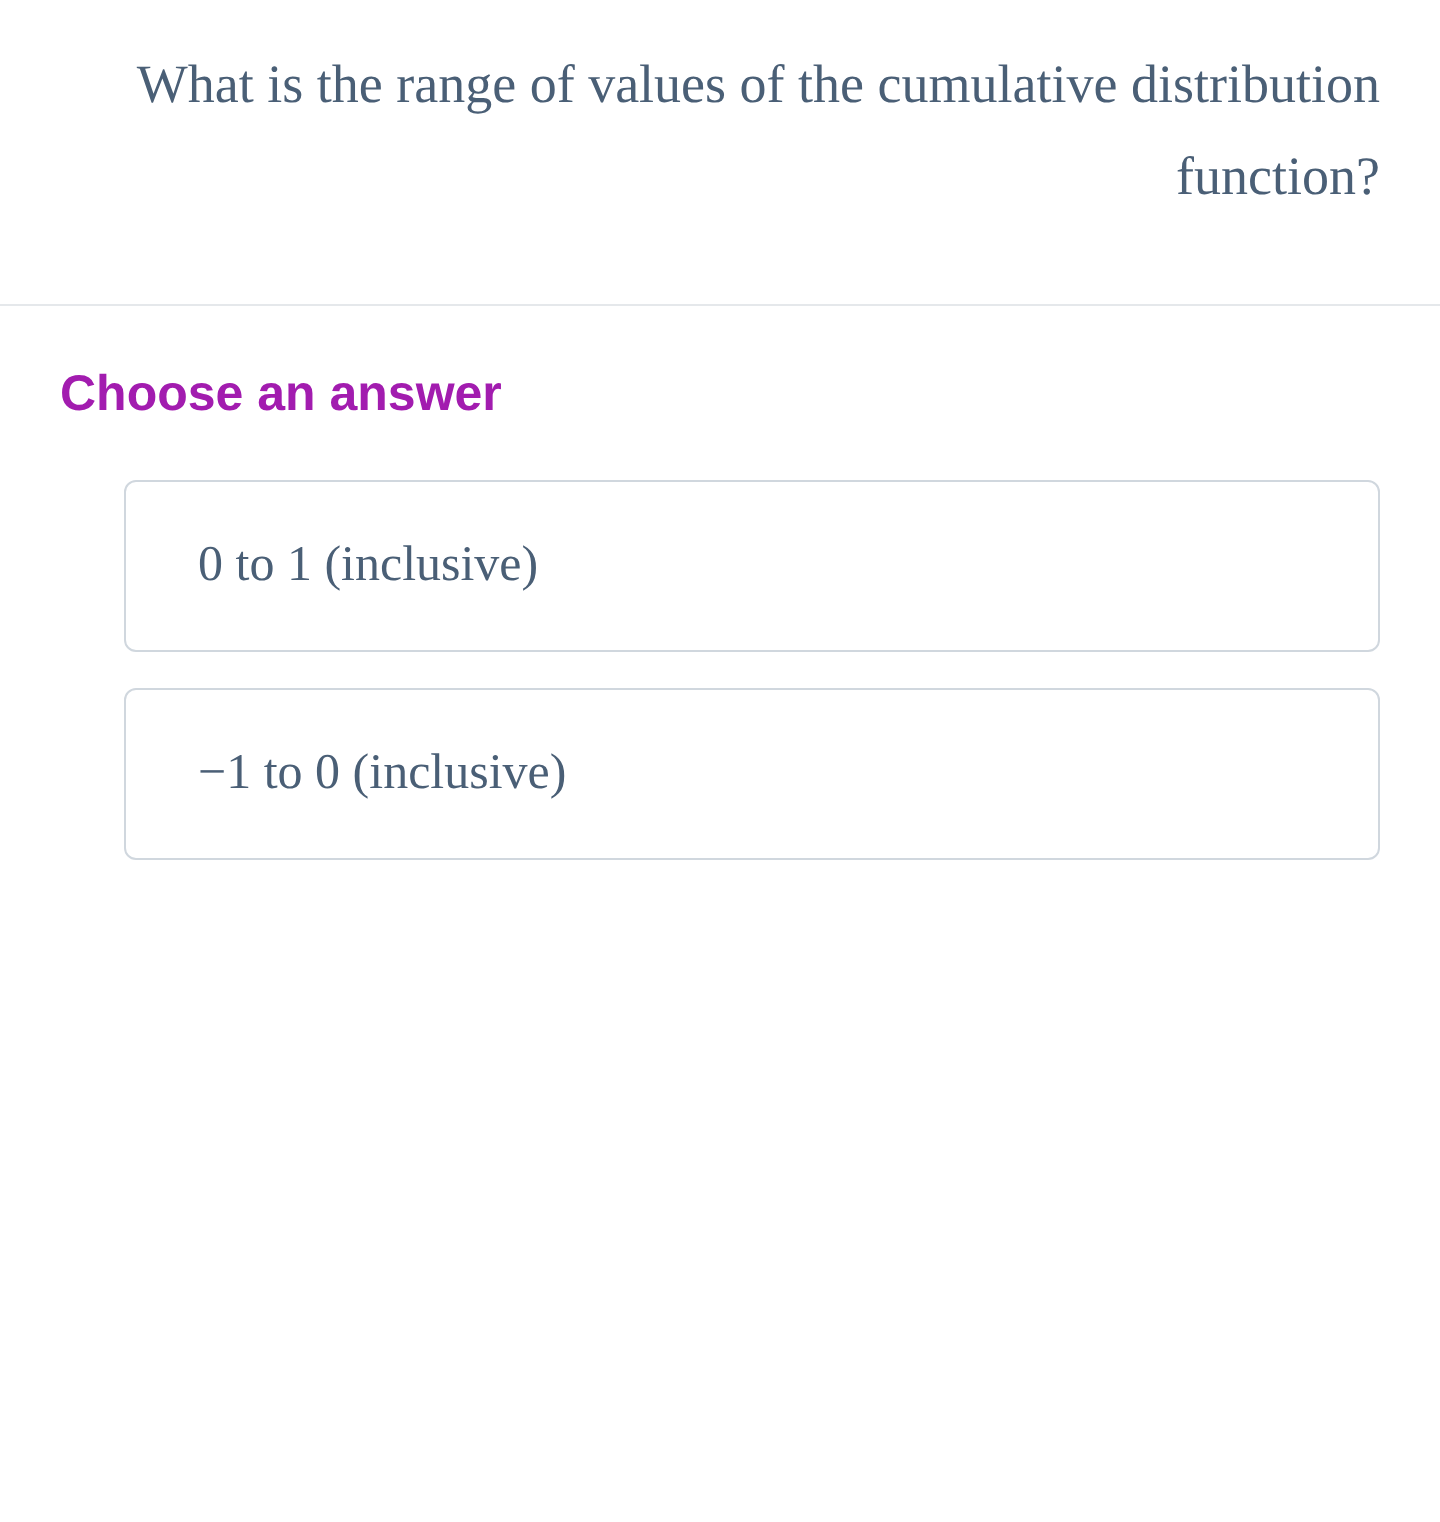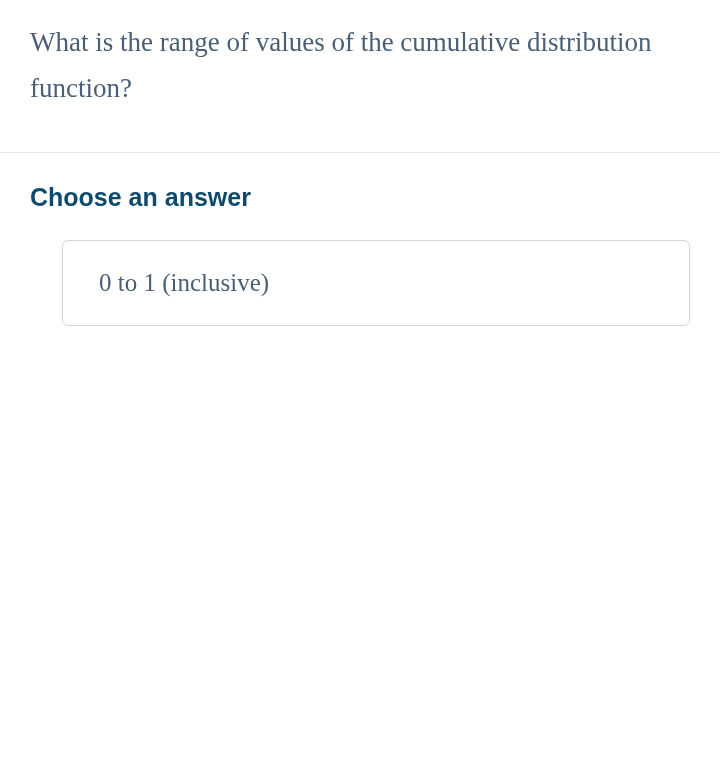--- a/index.html
+++ b/index.html
@@ -15,29 +15,30 @@
     }
     .question-section {
       padding: 20px 30px 40px 30px;
       border-bottom: 1px solid #e5e8eb;
     }
     .question-text {
       font-size: 27px;
       line-height: 1.7;
       color: #4a5f76;
       font-weight: 400;
+      text-align: right;
     }
     .answer-section {
       padding: 30px 30px 40px 30px;
     }
     .prompt-label {
       font-family: -apple-system, BlinkMacSystemFont, 'Segoe UI', Arial, sans-serif;
       font-size: 25px;
       font-weight: 700;
-      color: #0c4a6e;
+      color: #a21caf;
       margin-bottom: 28px;
     }
     .answer-option {
       border: 1px solid #d0d7de;
       border-radius: 6px;
       padding: 28px 36px;
       margin-bottom: 18px;
       cursor: pointer;
       background: #ffffff;
       margin-left: 32px;
@@ -57,13 +58,16 @@
 
 <div class="answer-section">
   <div class="prompt-label">Choose an answer</div>
 
   <div class="answer-option">
     <span class="answer-text">0 to 1 (inclusive)</span>
   </div>
 
 
 
+  <div class="answer-option">
+    <span class="answer-text">−1 to 0 (inclusive)</span>
+  </div>
 </div>
 
 </body></html>

